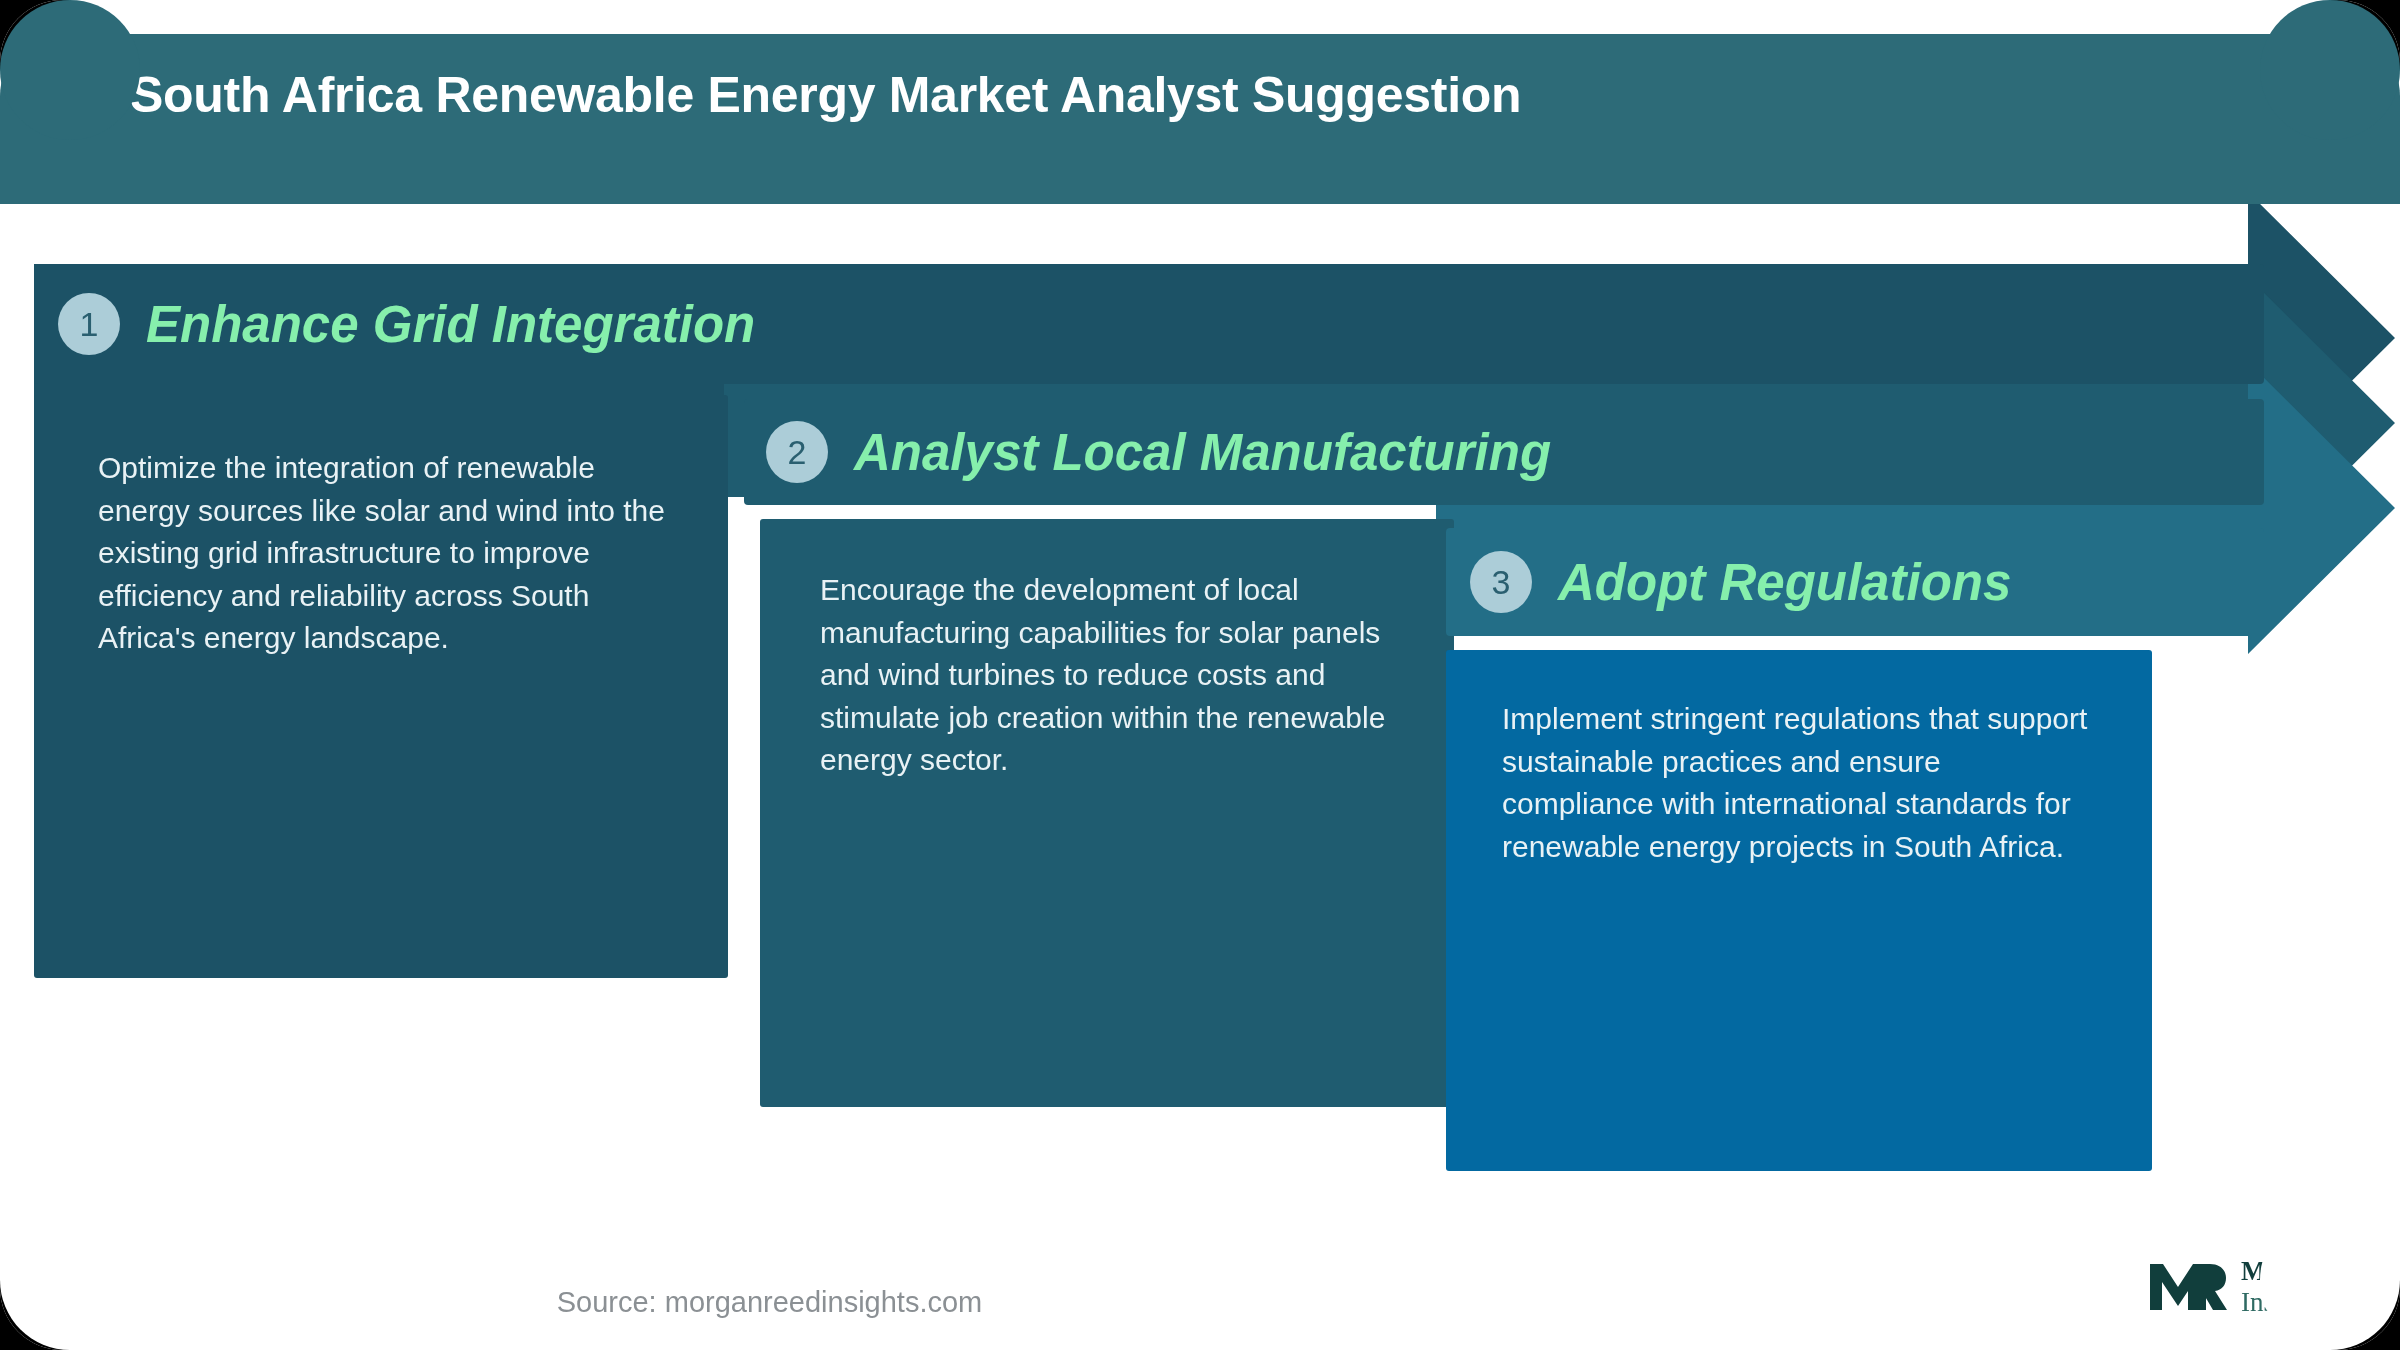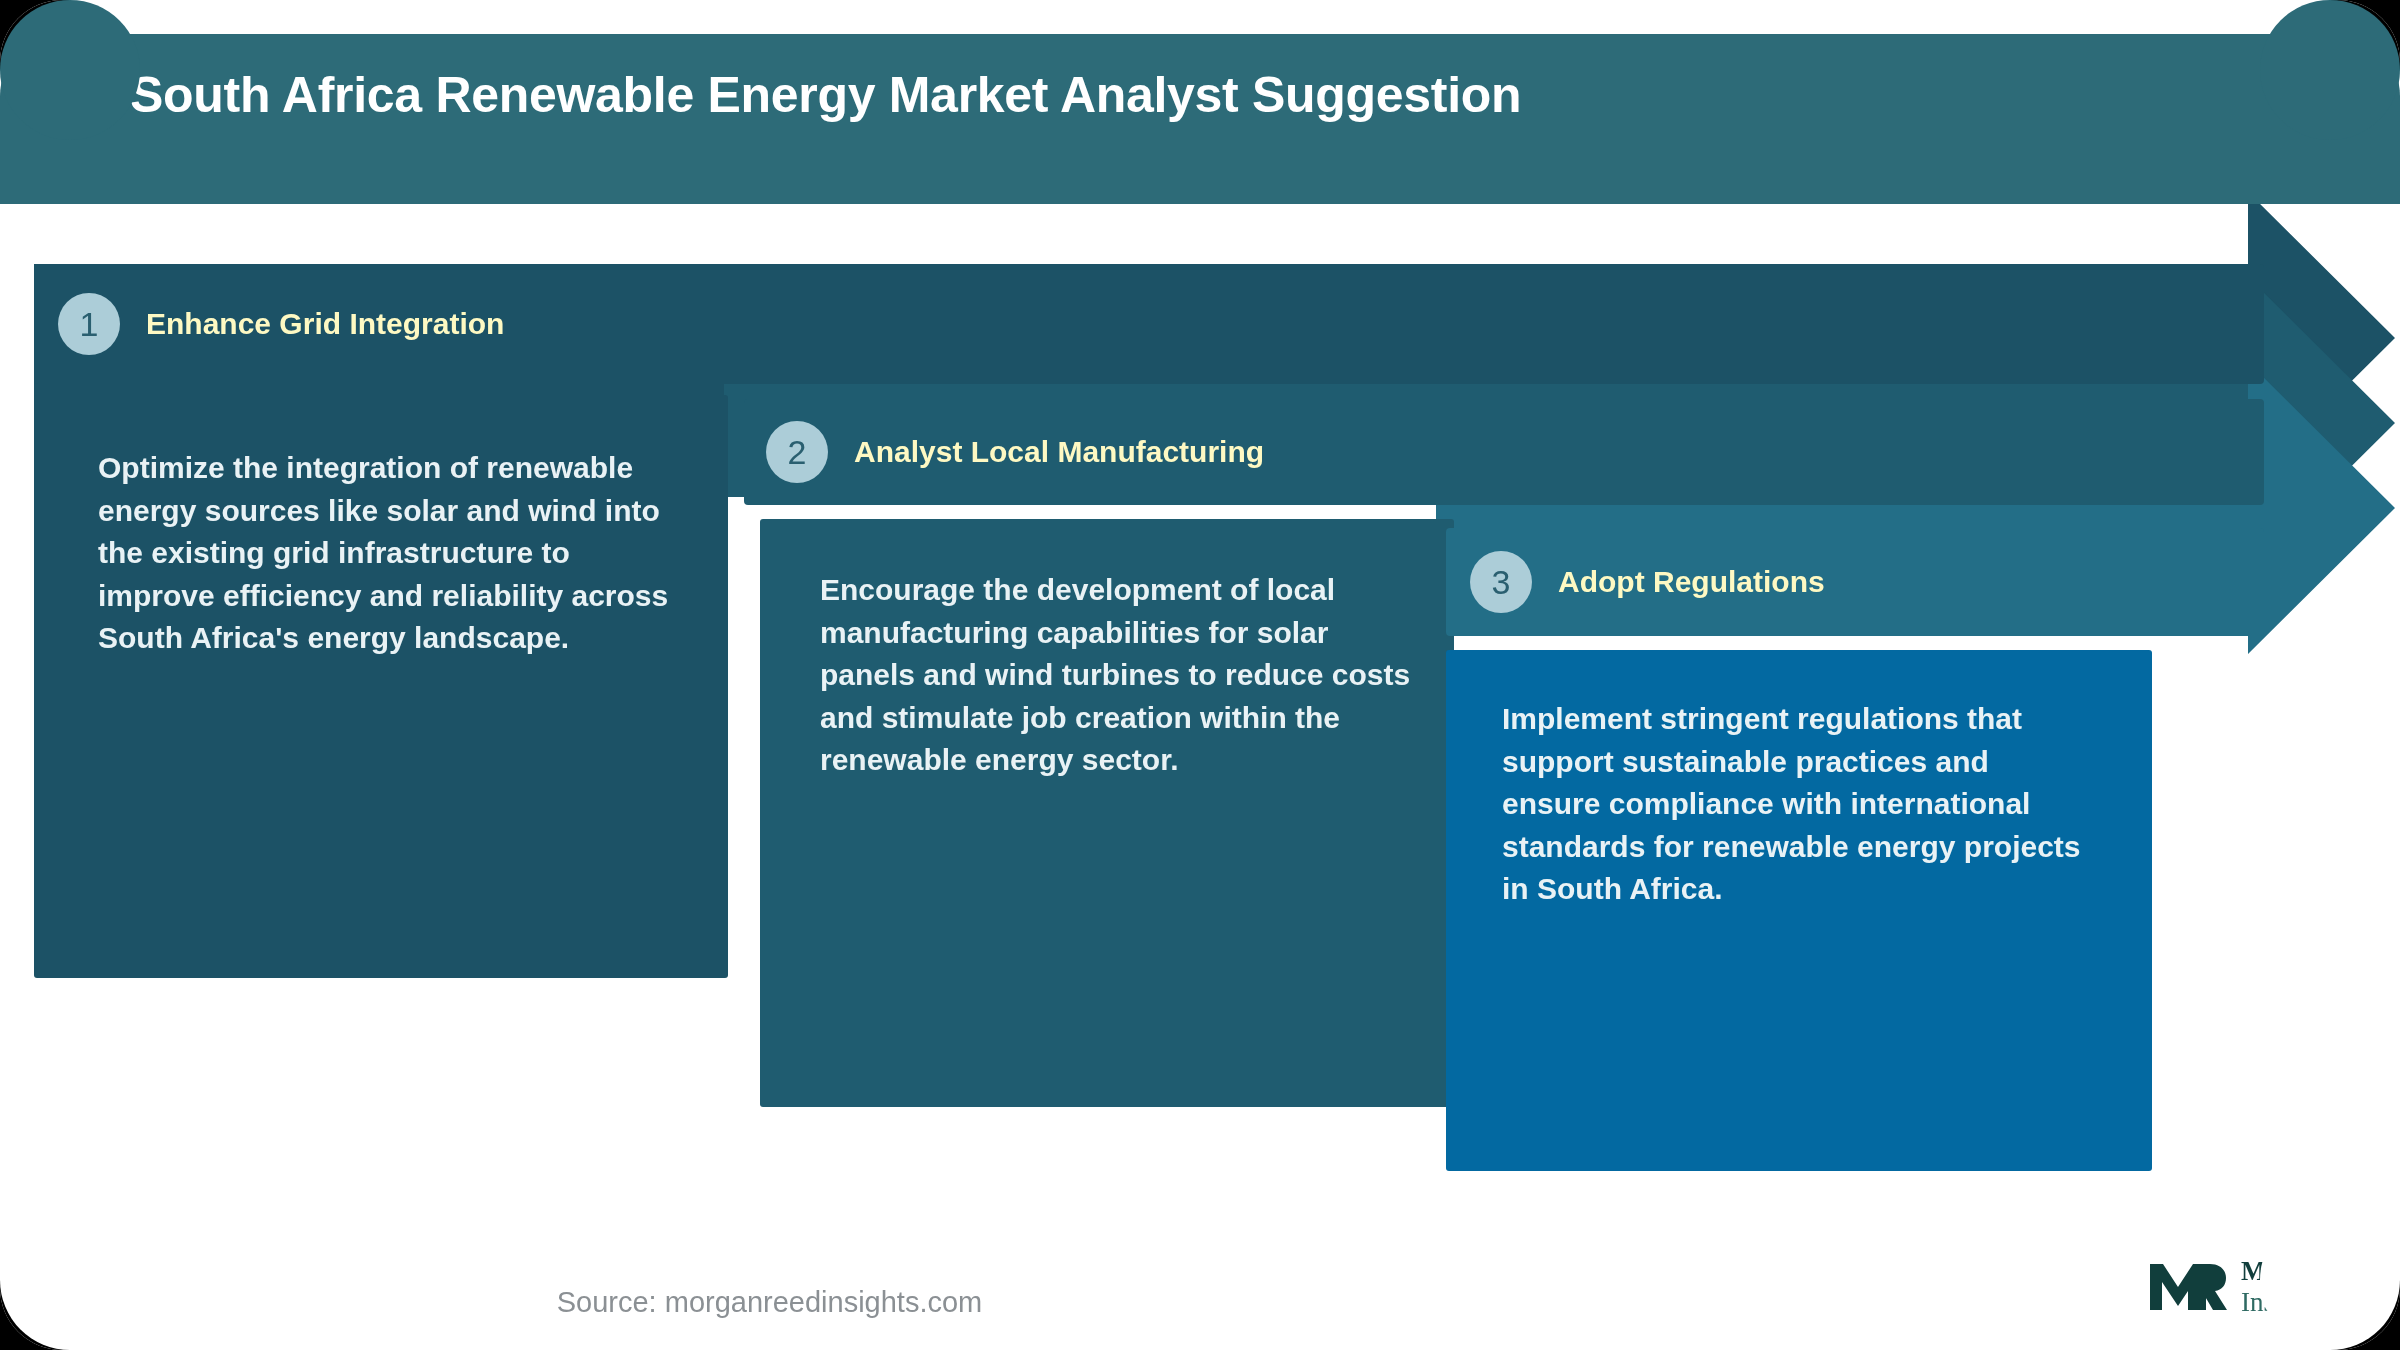--- a/index.html
+++ b/index.html
@@ -42,35 +42,36 @@
     border-radius:4px;
   }
   .badge {
     width:62px; height:62px; flex:0 0 62px;
     border-radius:50%;
     background:#accdd8;
     display:flex; align-items:center; justify-content:center;
     font-size:34px; color:#2a5f70; font-weight:normal;
   }
   .bar-title {
-    font-size:30px; font-weight:bold; color:#fef9c3;
+    font-size:51px; font-weight:bold; color:#86efac;
     white-space:nowrap;
+    font-style:italic;
   }
 
   
   .card {
     position:absolute;
     border-radius:3px;
   }
   .card-text {
     position:absolute;
     color:#e9f2f5;
     font-size:30px;
     line-height:1.42;
-    font-weight:bold;
+    font-weight:normal;
   }
 
   
   #source {
     position:absolute; left:0; top:1286px; width:1899px;
     text-align:center;
     font-size:29px; color:#8b9094;
   }
   #source-inner { position:relative; left:-180px; }
 

